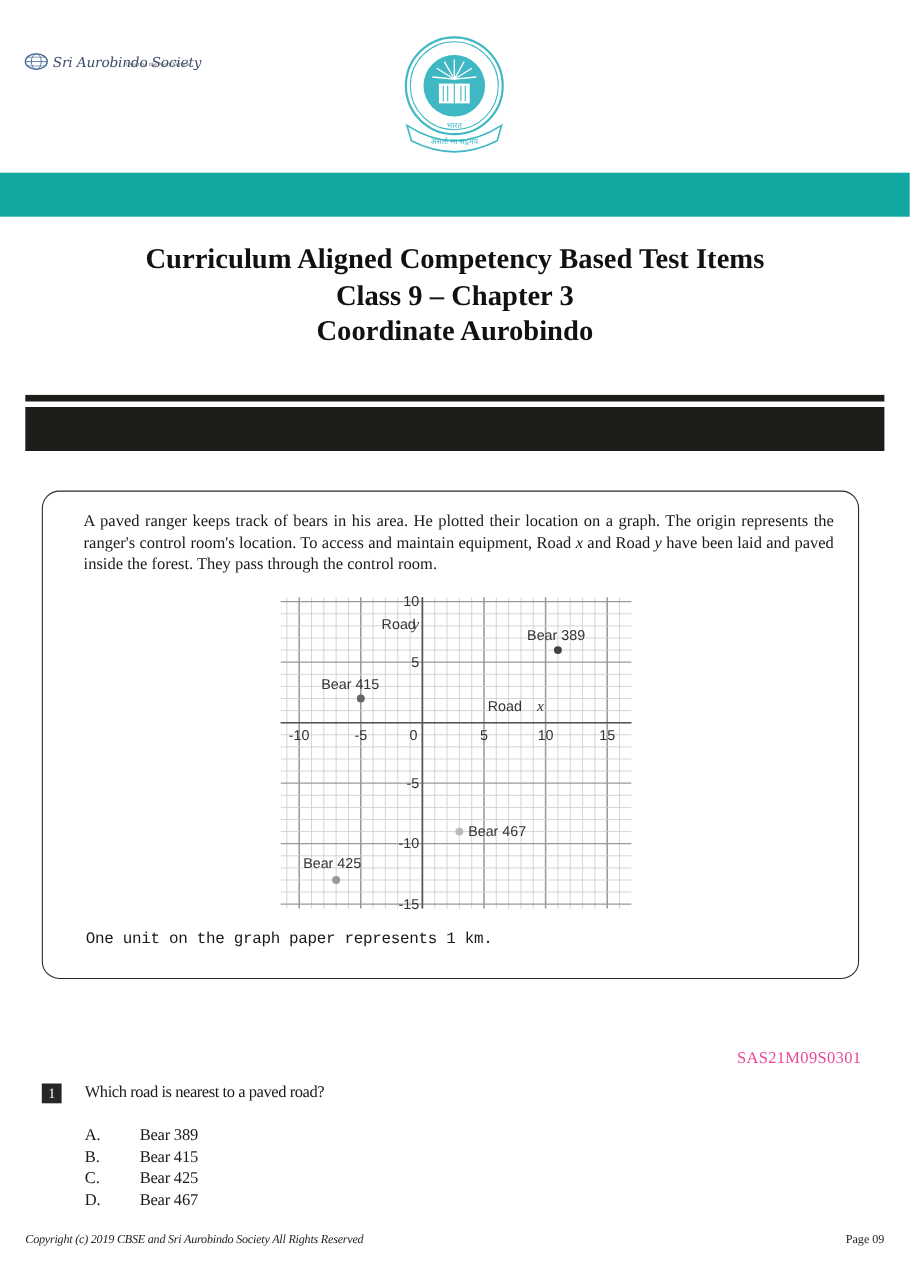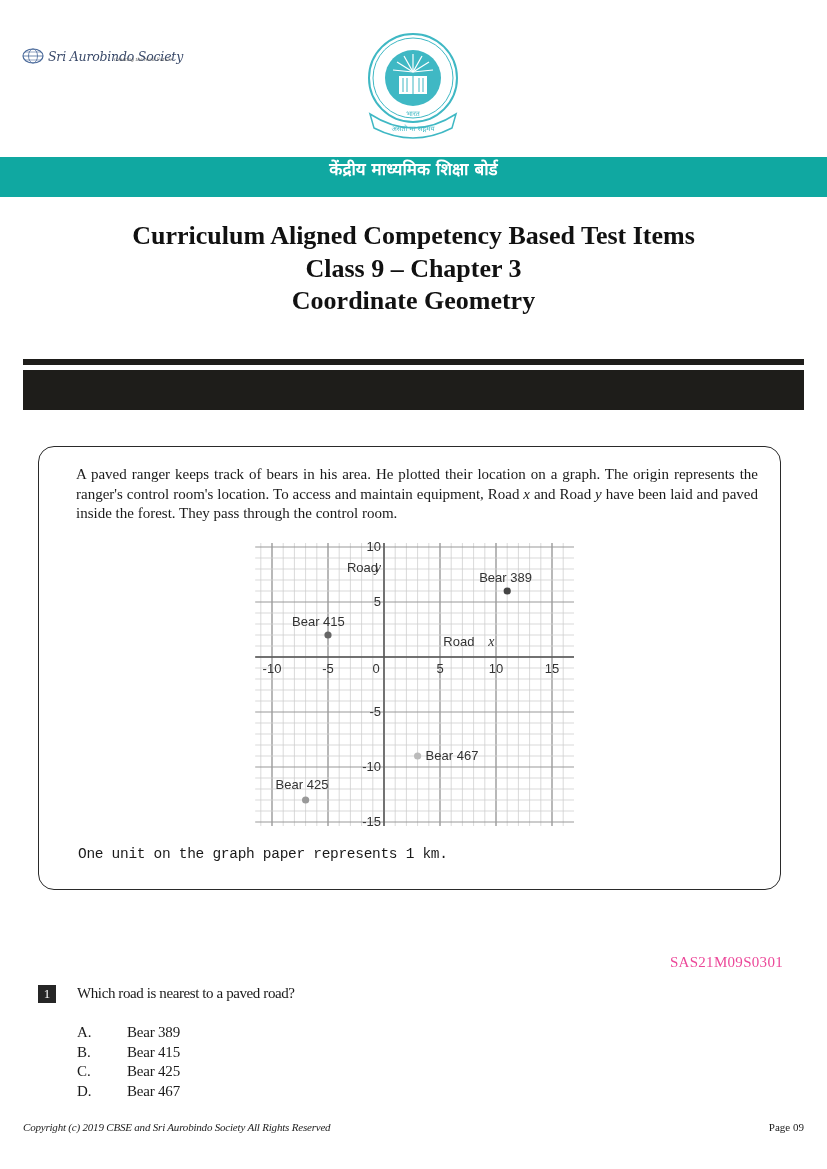--- a/index.html
+++ b/index.html
@@ -83,27 +83,26 @@
       <line x1="43" y1="46" x2="43" y2="60"></line>
     <line x1="55" y1="46" x2="55" y2="60"></line>
       <line x1="59" y1="46" x2="59" y2="60"></line>
   </g>
   <path d="M6 82 Q49 110 92 82 L88 96 Q49 116 10 96 Z" fill="#ffffff" stroke="#3fb8c4" stroke-width="1.5"></path>
   <text x="49" y="84" font-size="7" text-anchor="middle" fill="#3fb8c4" font-family="DejaVu Sans, sans-serif">भारत</text>
   <text x="49" y="99" font-size="7" text-anchor="middle" fill="#3fb8c4" font-family="DejaVu Sans, sans-serif">असतो मा सद्गमय</text>
 </svg>
 
 <div class="banner">
-  <div class="hindi">केंद्रीय माध्यमिक शिक्षा बोर्ड</div>
 </div>
 
 <div class="titles">
   <div>Curriculum Aligned Competency Based Test Items</div>
   <div>Class 9 – Chapter 3</div>
-  <div>Coordinate Geometry</div>
+  <div>Coordinate Aurobindo</div>
 </div>
 
 <div class="rule-thin"></div>
 <div class="rule-thick"></div>
 
 <div class="passage-box"></div>
 <div class="passage"><span>A paved ranger keeps track of bears in his area. He plotted their location on a graph. The origin represents the ranger's control room's location. To access and maintain equipment, Road </span><i>x</i><span> and Road </span><i>y</i><span> have been laid and paved inside the forest. They pass through the control room.</span></div>
 
 <svg class="graph" id="graph" viewBox="0 0 326 292">
     <line x1="12.800000000000011" y1="3" x2="12.800000000000011" y2="286" stroke="#cfcfcf" stroke-width="0.8"></line>

